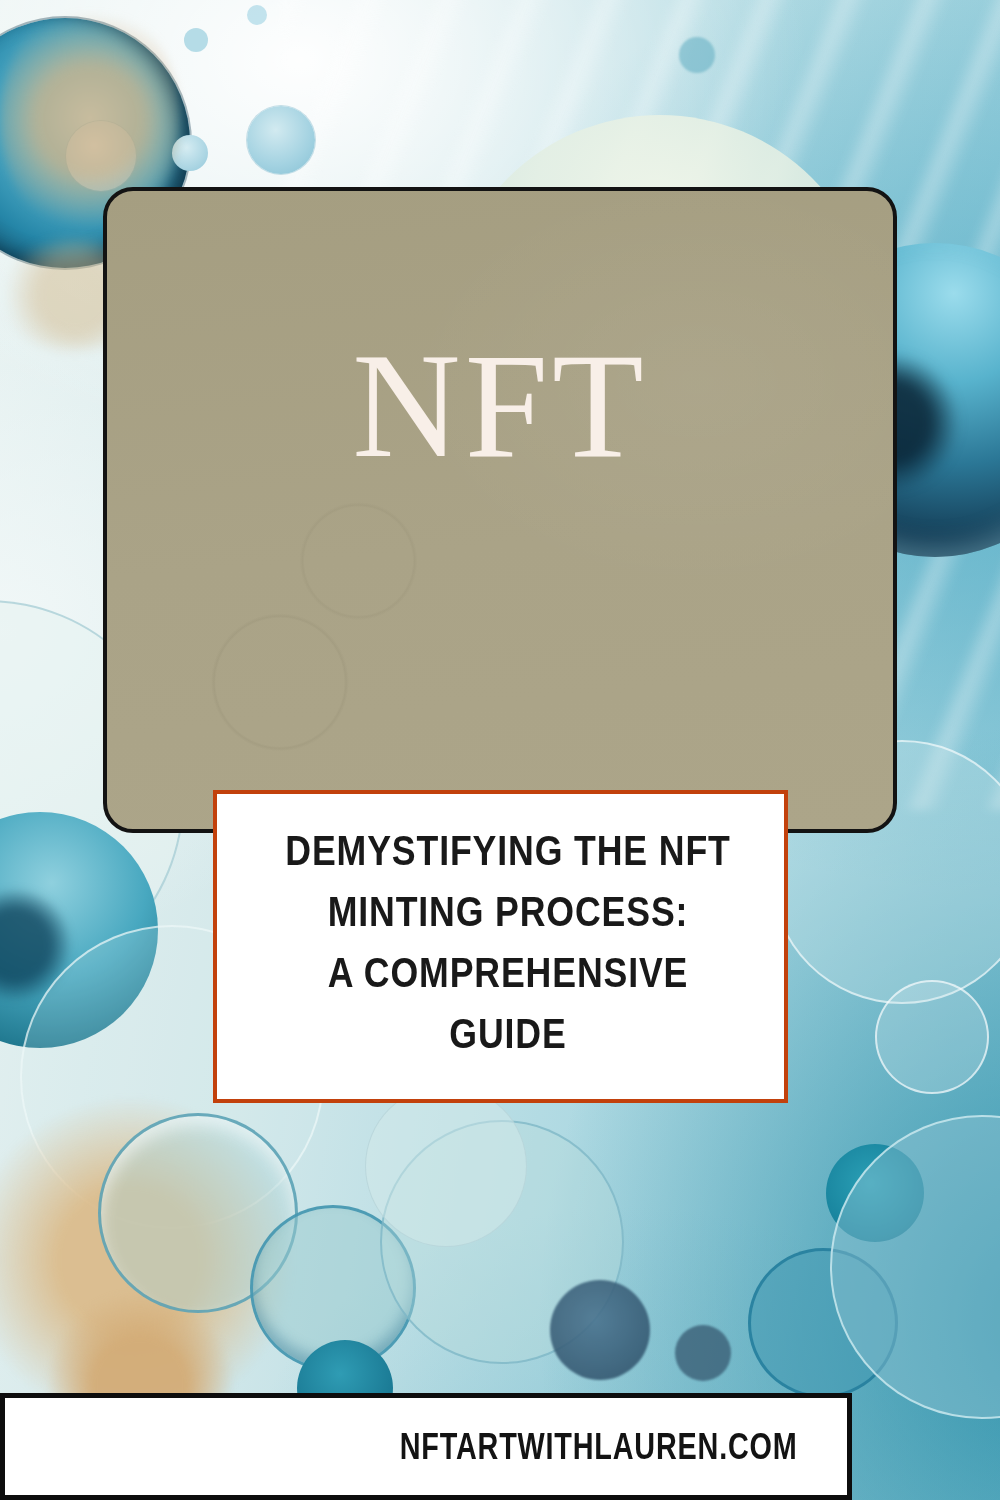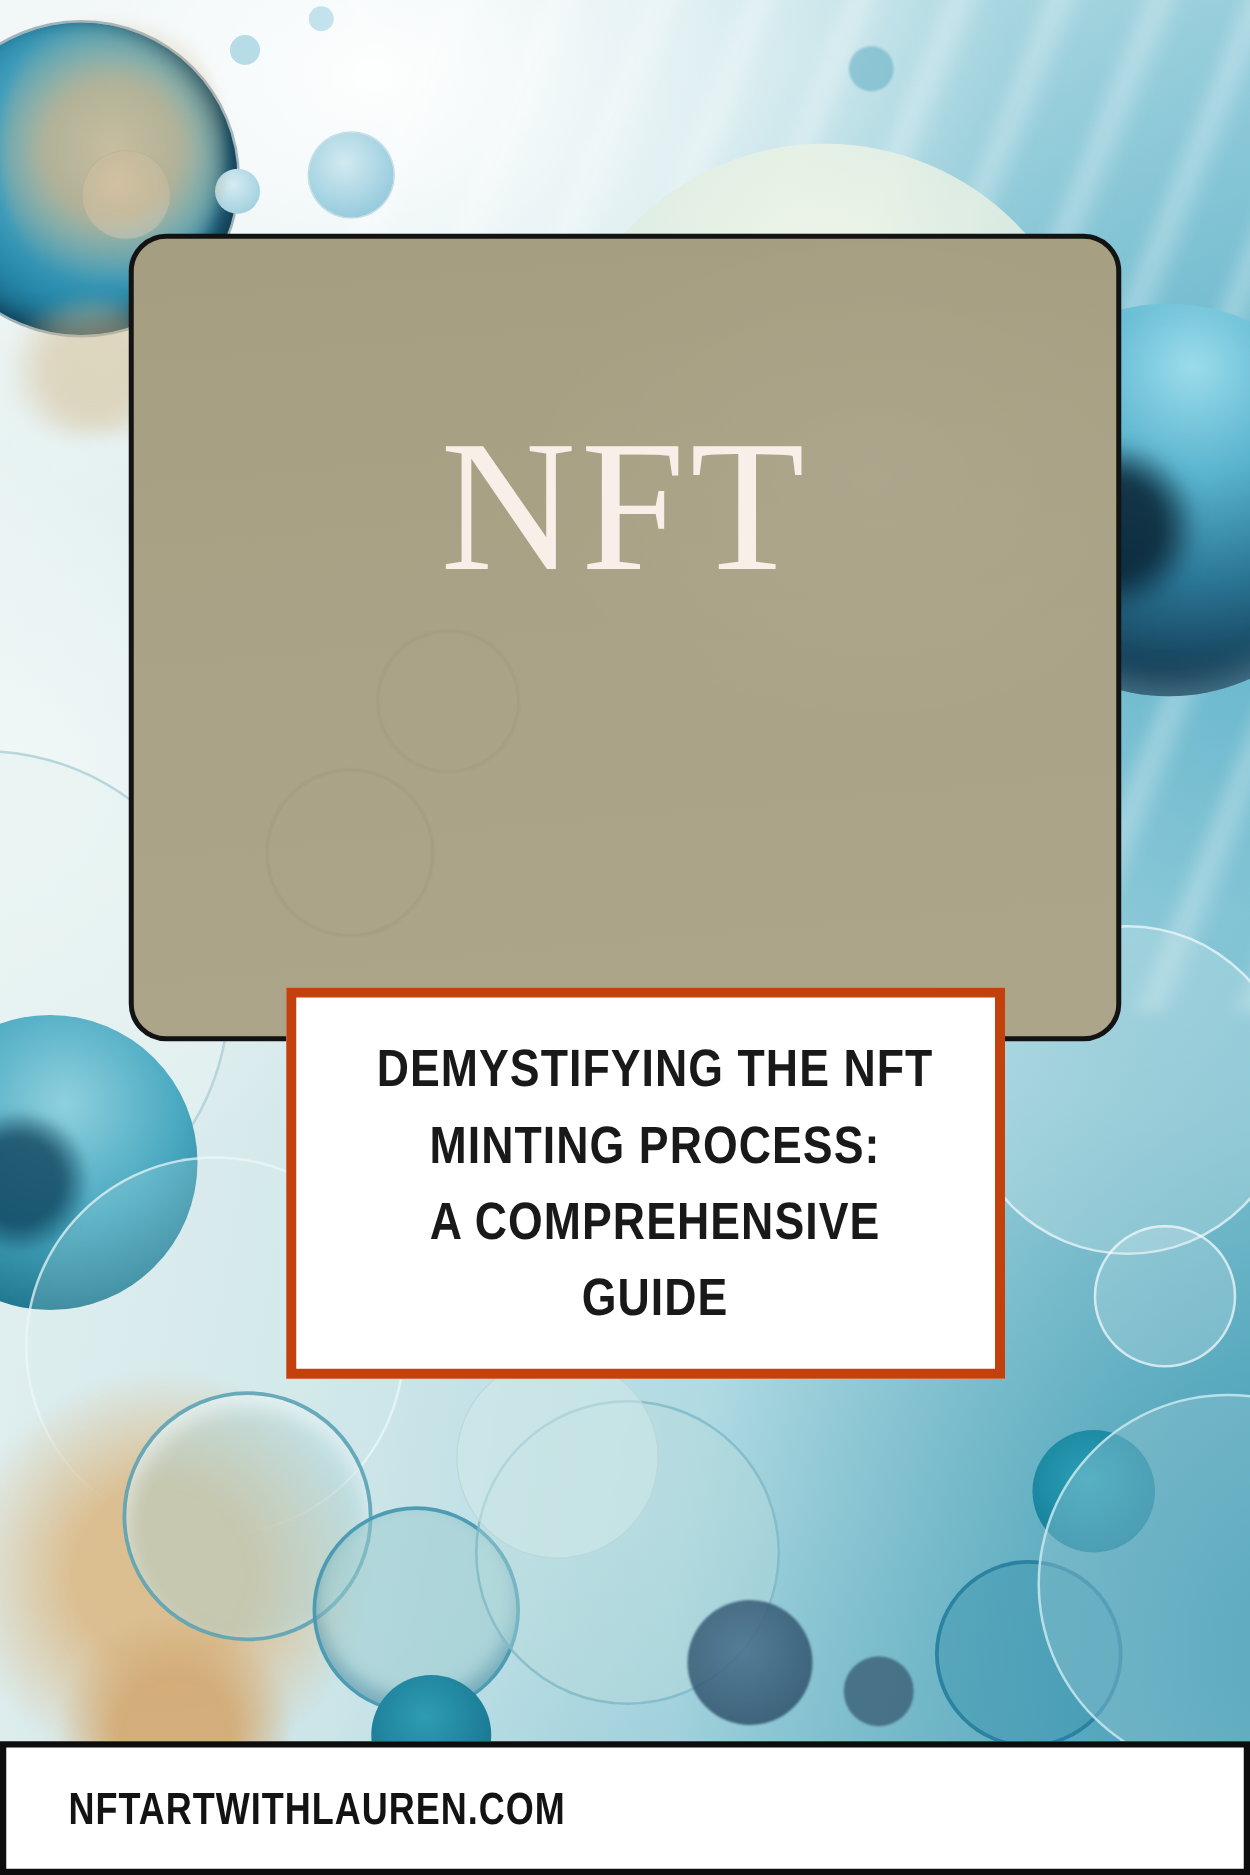--- a/index.html
+++ b/index.html
@@ -85,32 +85,32 @@
       linear-gradient(175deg, #a59e81 0%, #aaa387 55%, #aca589 100%);
     border:4px solid #131313;border-radius:30px;box-sizing:border-box;
   }
   .title{
     padding-top:112px;text-align:center;
     font-family:"Liberation Serif",serif;font-size:150px;line-height:205px;
     letter-spacing:4px;color:#f8efe8;font-weight:400;
   }
   
   .subbox{
-    position:absolute;left:229px;top:790px;width:575px;height:313px;z-index:6;
-    background:#ffffff;border:8px solid #c2410c;box-sizing:border-box;padding-left:15px;
+    position:absolute;left:213px;top:790px;width:575px;height:313px;z-index:6;
+    background:#ffffff;border:4px solid #c2410c;box-sizing:border-box;padding-left:15px;
   }
   .subtext{
     margin-top:26px;text-align:center;transform:scaleX(.85);transform-origin:50% 0;
     font-weight:700;font-size:42px;line-height:61px;letter-spacing:1px;color:#191919;
   }
   
   .footer{
-    position:absolute;left:0;top:1393px;width:1000px;height:107px;z-index:7;
+    position:absolute;left:0;top:1393px;width:852px;height:107px;z-index:7;
     background:#ffffff;border:5px solid #0d0d0d;box-sizing:border-box;
-    display:flex;align-items:center;justify-content:flex-start;
+    display:flex;align-items:center;justify-content:flex-end;
   }
   .footer-text{
     font-weight:700;font-size:36px;letter-spacing:1px;color:#131313;
     transform:scaleX(.8);transform-origin:50% 50%;
   }
 </style>
 </head>
 <body>
 
 <div class="canvas">

